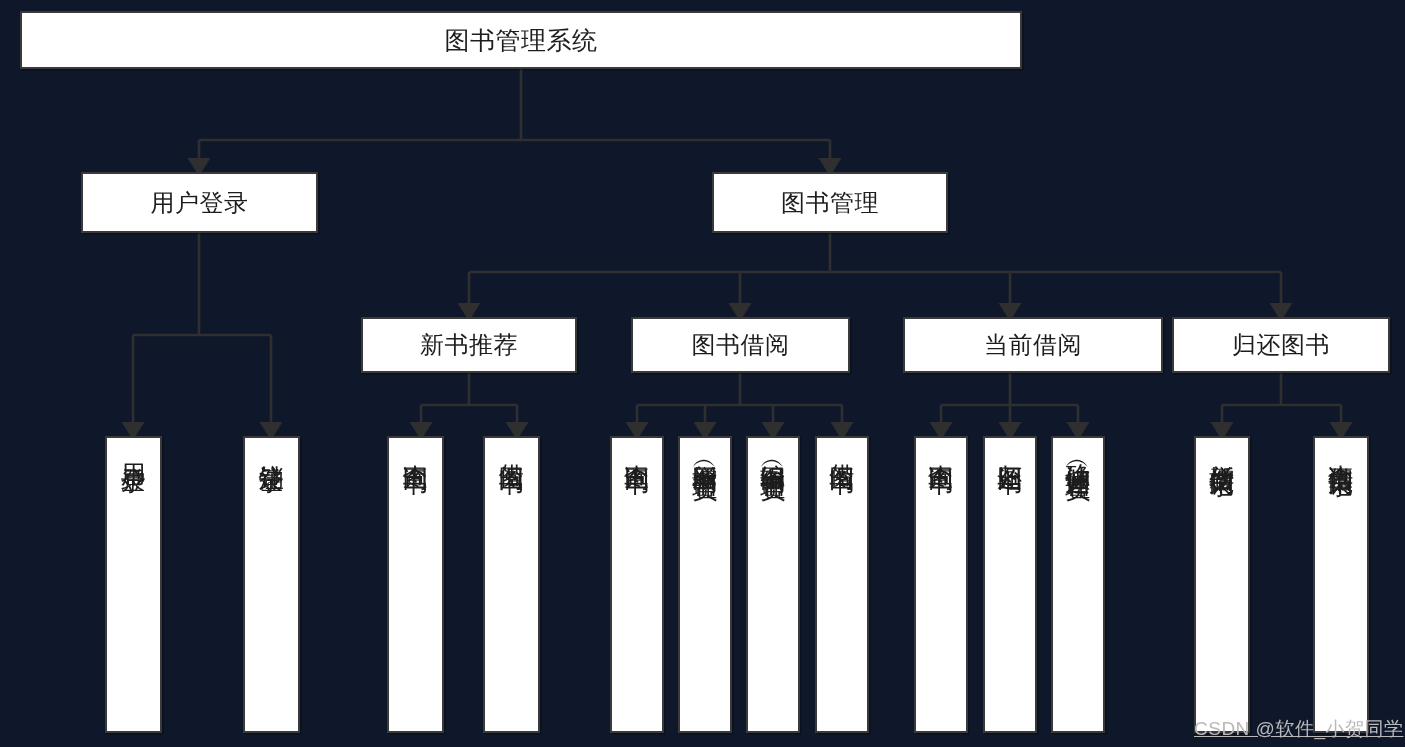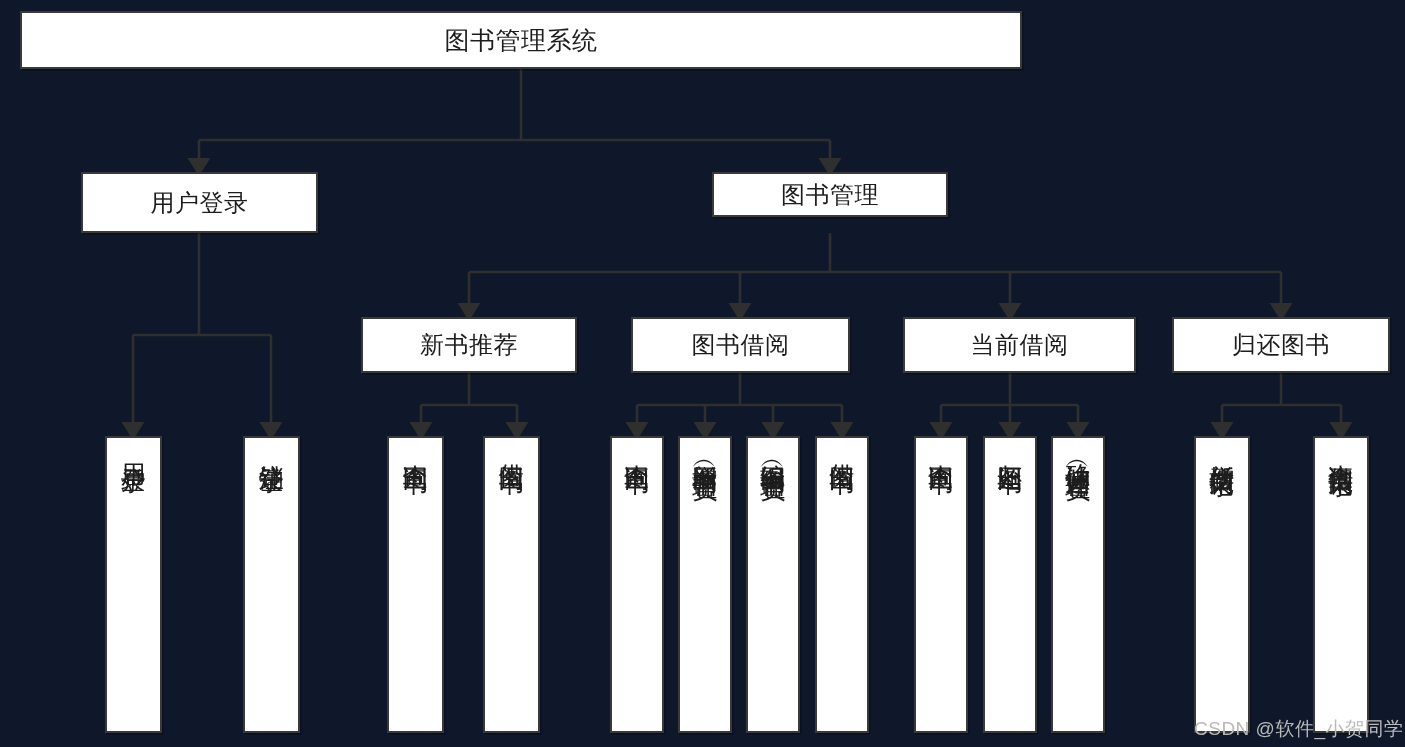--- a/index.html
+++ b/index.html
@@ -132,33 +132,33 @@
   </svg>
 
   <div class="node-box node-h node-root" style="left:20px; top:11px; width:1002px; height:58px;">
     <span class="node-label">图书管理系统</span>
   </div>
 
   <div class="node-box node-h" style="left:81px; top:172px; width:237px; height:61px;">
     <span class="node-label">用户登录</span>
   </div>
 
-  <div class="node-box node-h" style="left:712px; top:172px; width:236px; height:45px;">
+  <div class="node-box node-h" style="left:712px; top:172px; width:236px; height:61px;">
     <span class="node-label">图书管理</span>
   </div>
 
   <div class="node-box node-h" style="left:361px; top:317px; width:216px; height:56px;align-items:center;">
     <span class="node-label">新书推荐</span>
   </div>
 
   <div class="node-box node-h" style="left:631px; top:317px; width:219px; height:56px;">
     <span class="node-label">图书借阅</span>
   </div>
 
-  <div class="node-box node-h" style="left:903px; top:317px; width:233px; height:56px;">
+  <div class="node-box node-h" style="left:903px; top:317px; width:260px; height:56px;">
     <span class="node-label">当前借阅</span>
   </div>
 
   <div class="node-box node-h" style="left:1172px; top:317px; width:218px; height:56px;">
     <span class="node-label">归还图书</span>
   </div>
 
   <div class="node-box node-v" style="left:105px; top:436px; width:57px; height:297px;">
     <span class="node-label">用户登录</span>
   </div>
@@ -204,15 +204,15 @@
   </div>
 
   <div class="node-box node-v" style="left:1194px; top:436px; width:56px; height:297px;">
     <span class="node-label">新增借阅记录</span>
   </div>
 
   <div class="node-box node-v" style="left:1313px; top:436px; width:56px; height:297px;">
     <span class="node-label">查询借阅记录</span>
   </div>
 
-  <div class="watermark" style="left:1194px; top:716px;">CSDN @软件_小贺同学</div>
+  <div class="watermark" style="left:1194px; top:716px;text-decoration:underline;">CSDN @软件_小贺同学</div>
 
 </div>
 
 </body></html>

